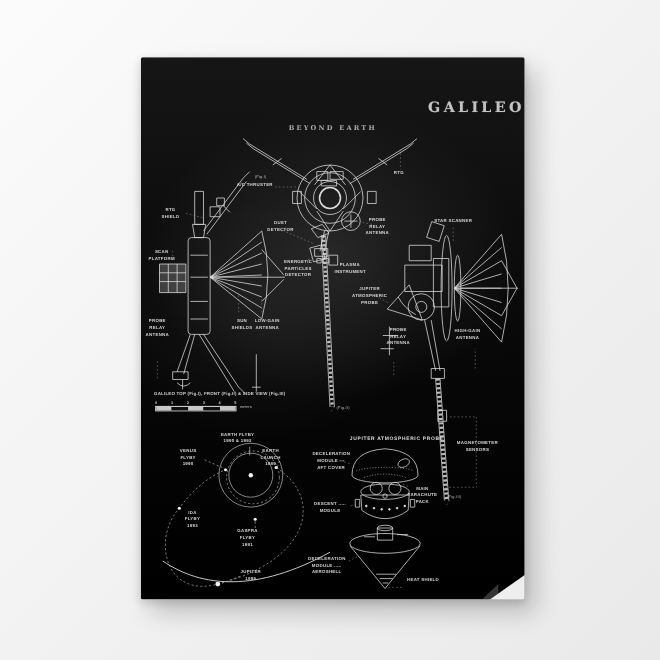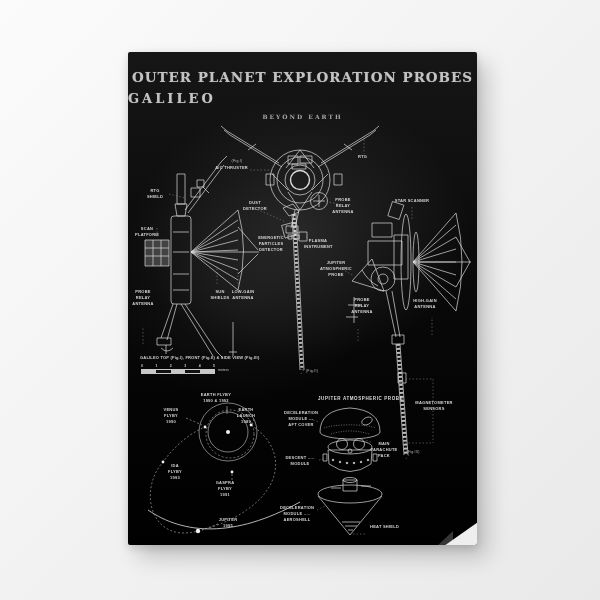--- a/index.html
+++ b/index.html
@@ -19,21 +19,21 @@
     border-radius:2px;
     overflow:hidden;
   }
   .curl{position:absolute;right:-1px;bottom:-1px;width:0;height:0;
     border-bottom:24px solid #eeeeee;border-left:34px solid transparent;}
   .curl-shade{position:absolute;right:24px;bottom:-1px;width:0;height:0;
     border-bottom:15px solid rgba(120,120,120,.45);border-left:16px solid transparent;}
   .title1{position:absolute;left:0;top:17px;width:100%;text-align:center;
     font-family:"DejaVu Serif",serif;font-weight:bold;font-size:13.5px;
     letter-spacing:1px;color:#c3c3c3;text-shadow:0 0 1px #666;}
-  .title2{position:absolute;left:0;top:39px;width:100%;text-align:left;
+  .title2{position:absolute;left:0;top:39px;width:100%;text-align:right;
     font-family:"DejaVu Serif",serif;font-weight:bold;font-size:13px;
     letter-spacing:3px;color:#c3c3c3;text-shadow:0 0 1px #666;}
   .subtitle{position:absolute;left:0;top:61px;width:100%;text-align:center;
     font-family:"DejaVu Serif",serif;font-weight:bold;font-size:6px;
     letter-spacing:2px;color:#a9a9a9;}
   .lbl{position:absolute;font-size:4px;font-weight:bold;color:#d2d2d2;
     letter-spacing:.25px;line-height:1.5;text-align:center;white-space:pre-line;}
   .lbl.tiny{font-size:3.5px;color:#bdbdbd;font-weight:normal;}
   .lbl.left{text-align:left;} .lbl.right{text-align:right;}
   .heading{position:absolute;font-size:4.5px;font-weight:bold;color:#dedede;
@@ -49,21 +49,20 @@
   .scalebar .seg:nth-child(even){background:#111;}
   .unit{position:absolute;left:90px;top:316px;font-size:3.5px;color:#c0c0c0;}
   svg{position:absolute;overflow:visible;}
   svg *{vector-effect:non-scaling-stroke;}
 </style>
 </head>
 <body>
 
 <div class="poster">
 
-  <div class="title1">OUTER PLANET EXPLORATION PROBES</div>
   <div class="title2">GALILEO</div>
   <div class="subtitle">BEYOND EARTH</div>
 
   <svg style="left:60px;top:70px;" width="200" height="120" viewBox="0 0 200 120">
     <g stroke="#dcdcdc" stroke-width="0.7" fill="none">
       <circle cx="112" cy="58" r="30"></circle>
       <circle cx="112" cy="58" r="23"></circle>
       <circle cx="112" cy="58" r="15"></circle>
       <circle cx="112" cy="58" r="9.5" stroke-width="1.4"></circle>
       <path d="M112,28 L98,46 M112,28 L126,46 M84,52 L100,68 M140,52 L124,68 M112,88 L100,70 M112,88 L124,70"></path>

